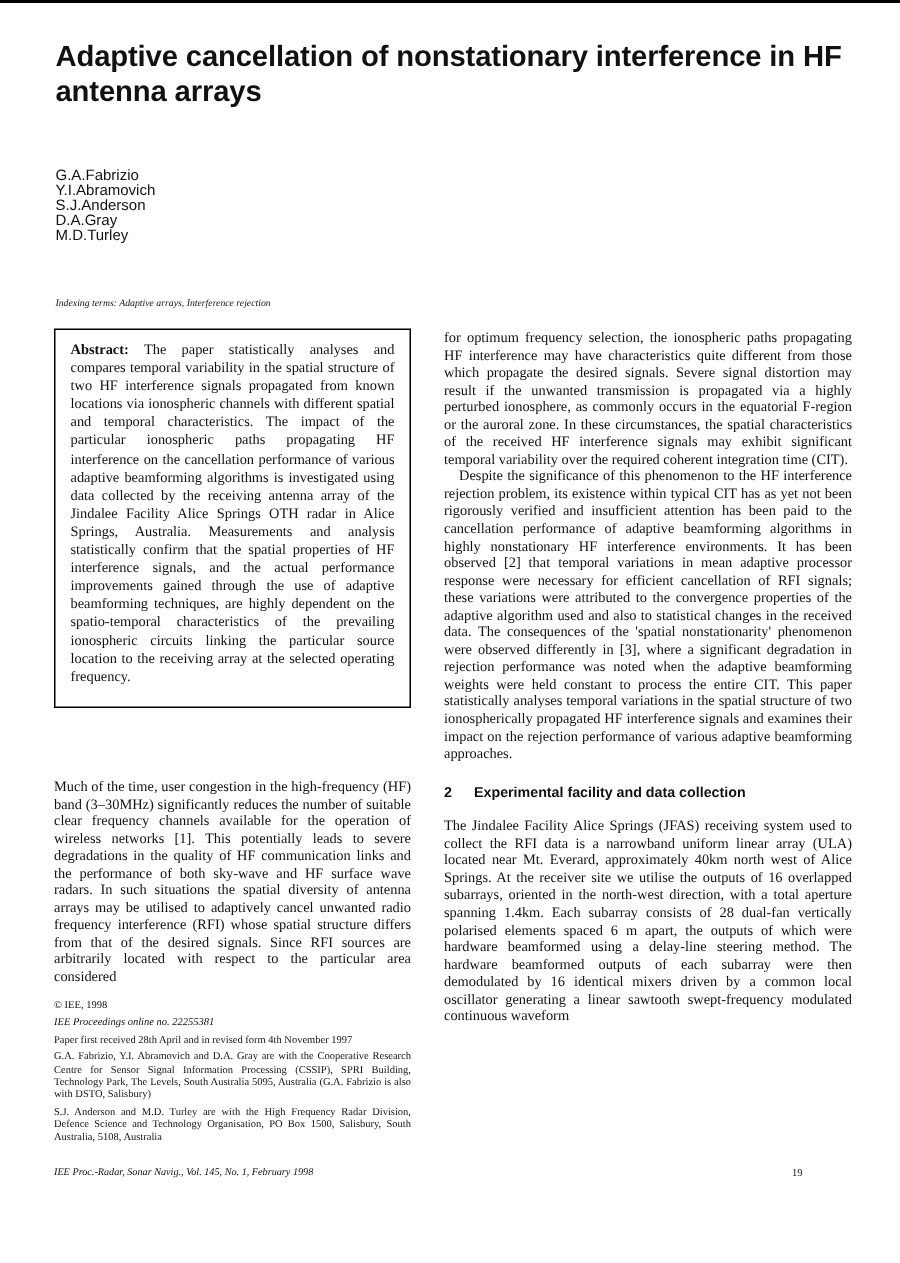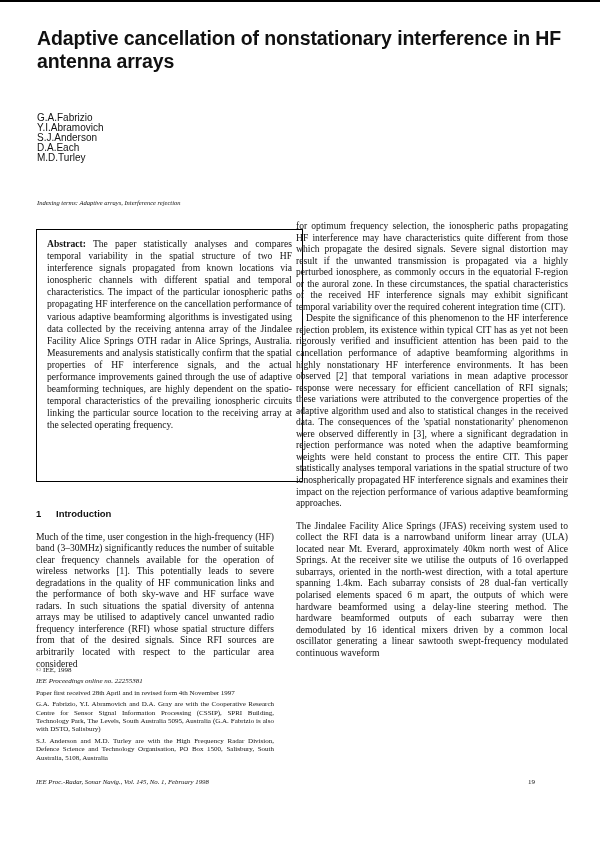--- a/index.html
+++ b/index.html
@@ -1,21 +1,21 @@
 <!DOCTYPE html>
 <html><head>
 <meta charset="utf-8">
 <style>
   html, body { margin: 0; padding: 0; background: #ffffff; }
   body { width: 600px; height: 842px; position: relative; overflow: hidden; color: #111; font-family: "Liberation Serif", serif; }
   .topline { position: absolute; left: 0; top: 0; width: 600px; height: 2px; background: #000; }
   .title { position: absolute; left: 37px; top: 27px; width: 540px; font-family: "Liberation Sans", sans-serif; font-weight: bold; font-size: 19.5px; line-height: 23px; letter-spacing: -0.1px; }
   .authors { position: absolute; left: 37px; top: 113px; font-family: "Liberation Sans", sans-serif; font-size: 10px; line-height: 10px; }
   .keywords { position: absolute; left: 37px; top: 199px; font-style: italic; font-size: 6.5px; }
-  .absbox { position: absolute; left: 36px; top: 229px; width: 267px; height: 253px; border: 1.2px solid #000; box-sizing: border-box; padding: 8px 10px 6px 10px; font-size: 9.6px; line-height: 12.1px; text-align: justify; }
+  .absbox { position: absolute; left: 36px; top: 219px; width: 238px; height: 253px; border: 1.2px solid #000; box-sizing: border-box; padding: 8px 10px 6px 10px; font-size: 9.6px; line-height: 12.1px; text-align: justify; }
   .absbox b { font-weight: bold; }
   .col { position: absolute; font-size: 9.6px; line-height: 11.55px; text-align: justify; }
   .col p { margin: 0; }
   .col p.ind { text-indent: 10px; }
   .h { font-family: "Liberation Sans", sans-serif; font-weight: bold; font-size: 9.5px; margin: 0; }
   .h .num { display: inline-block; width: 20px; }
   .foot { position: absolute; left: 36px; top: 666px; width: 238px; font-size: 7px; line-height: 8.4px; text-align: justify; }
   .foot p { margin: 0 0 3px 0; }
   .foot .it { font-style: italic; }
   .journal { position: absolute; left: 36px; top: 778px; font-style: italic; font-size: 6.8px; }
@@ -25,46 +25,46 @@
 <body>
 
 <div class="topline"></div>
 
 <div class="title">Adaptive cancellation of nonstationary interference in HF antenna arrays</div>
 
 <div class="authors">
   <div>G.A.Fabrizio</div>
   <div>Y.I.Abramovich</div>
   <div>S.J.Anderson</div>
-  <div>D.A.Each</div>
+  <div>D.A.Gray</div>
   <div>M.D.Turley</div>
 </div>
 
 <div class="keywords">Indexing terms: Adaptive arrays, Interference rejection</div>
 
 <div class="absbox">
   <b>Abstract:</b>
   <span>The paper statistically analyses and compares temporal variability in the spatial structure of two HF interference signals propagated from known locations via ionospheric channels with different spatial and temporal characteristics. The impact of the particular ionospheric paths propagating HF interference on the cancellation performance of various adaptive beamforming algorithms is investigated using data collected by the receiving antenna array of the Jindalee Facility Alice Springs OTH radar in Alice Springs, Australia. Measurements and analysis statistically confirm that the spatial properties of HF interference signals, and the actual performance improvements gained through the use of adaptive beamforming techniques, are highly dependent on the spatio-temporal characteristics of the prevailing ionospheric circuits linking the particular source location to the receiving array at the selected operating frequency.</span>
 </div>
 
 <div class="col" style="left:36px; top:508px; width:238px;">
-  <div class="h">
-    <span class="num">1</span><span>Introduction</span>
-  </div>
   <p style="margin-top:11px;">Much of the time, user congestion in the high-frequency (HF) band (3–30MHz) significantly reduces the number of suitable clear frequency channels available for the operation of wireless networks [1]. This potentially leads to severe degradations in the quality of HF communication links and the performance of both sky-wave and HF surface wave radars. In such situations the spatial diversity of antenna arrays may be utilised to adaptively cancel unwanted radio frequency interference (RFI) whose spatial structure differs from that of the desired signals. Since RFI sources are arbitrarily located with respect to the particular area considered</p>
 </div>
 
 <div class="foot">
   <p>© IEE, 1998</p>
   <p class="it">IEE Proceedings online no. 22255381</p>
   <p>Paper first received 28th April and in revised form 4th November 1997</p>
   <p>G.A. Fabrizio, Y.I. Abramovich and D.A. Gray are with the Cooperative Research Centre for Sensor Signal Information Processing (CSSIP), SPRI Building, Technology Park, The Levels, South Australia 5095, Australia (G.A. Fabrizio is also with DSTO, Salisbury)</p>
   <p>S.J. Anderson and M.D. Turley are with the High Frequency Radar Division, Defence Science and Technology Organisation, PO Box 1500, Salisbury, South Australia, 5108, Australia</p>
 </div>
 
 <div class="col" style="left:296px; top:220px; width:272px;">
   <p>for optimum frequency selection, the ionospheric paths propagating HF interference may have characteristics quite different from those which propagate the desired signals. Severe signal distortion may result if the unwanted transmission is propagated via a highly perturbed ionosphere, as commonly occurs in the equatorial F-region or the auroral zone. In these circumstances, the spatial characteristics of the received HF interference signals may exhibit significant temporal variability over the required coherent integration time (CIT).</p>
   <p class="ind">Despite the significance of this phenomenon to the HF interference rejection problem, its existence within typical CIT has as yet not been rigorously verified and insufficient attention has been paid to the cancellation performance of adaptive beamforming algorithms in highly nonstationary HF interference environments. It has been observed [2] that temporal variations in mean adaptive processor response were necessary for efficient cancellation of RFI signals; these variations were attributed to the convergence properties of the adaptive algorithm used and also to statistical changes in the received data. The consequences of the 'spatial nonstationarity' phenomenon were observed differently in [3], where a significant degradation in rejection performance was noted when the adaptive beamforming weights were held constant to process the entire CIT. This paper statistically analyses temporal variations in the spatial structure of two ionospherically propagated HF interference signals and examines their impact on the rejection performance of various adaptive beamforming approaches.</p>
+  <div class="h" style="margin-top:14px;">
+    <span class="num">2</span><span>Experimental facility and data collection</span>
+  </div>
   <p style="margin-top:11px;">The Jindalee Facility Alice Springs (JFAS) receiving system used to collect the RFI data is a narrowband uniform linear array (ULA) located near Mt. Everard, approximately 40km north west of Alice Springs. At the receiver site we utilise the outputs of 16 overlapped subarrays, oriented in the north-west direction, with a total aperture spanning 1.4km. Each subarray consists of 28 dual-fan vertically polarised elements spaced 6 m apart, the outputs of which were hardware beamformed using a delay-line steering method. The hardware beamformed outputs of each subarray were then demodulated by 16 identical mixers driven by a common local oscillator generating a linear sawtooth swept-frequency modulated continuous waveform</p>
 </div>
 
 <div class="journal">IEE Proc.-Radar, Sonar Navig., Vol. 145, No. 1, February 1998</div>
 <div class="pagenum">19</div>
 
 </body></html>

